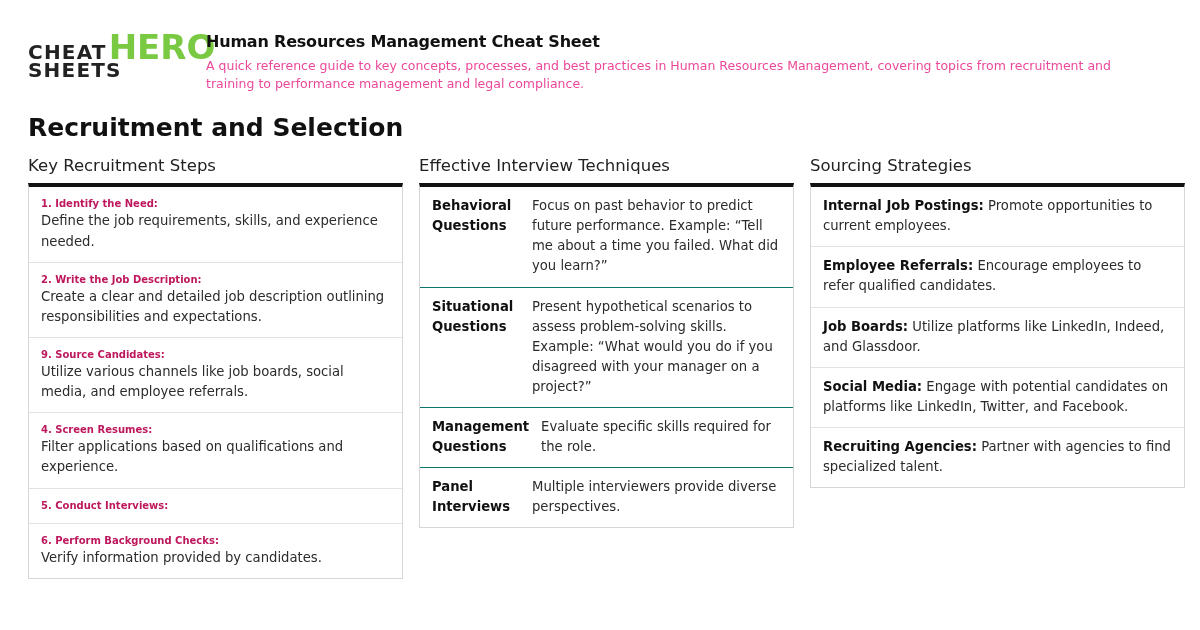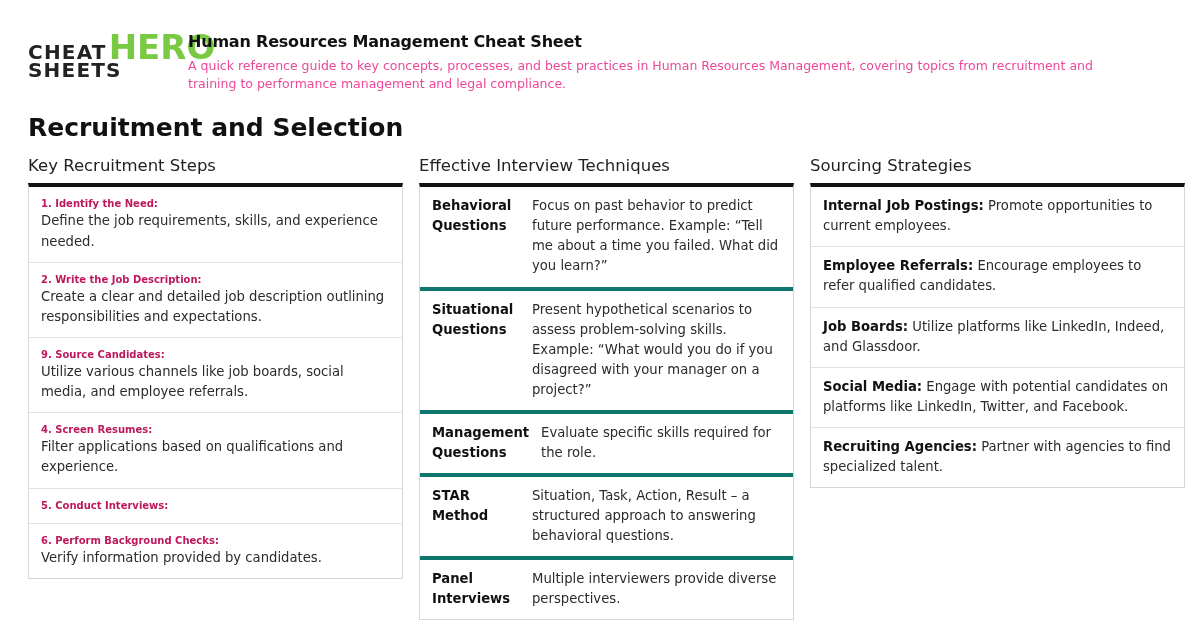--- a/index.html
+++ b/index.html
@@ -17,20 +17,21 @@
     width: 1200px;
     height: 630px;
     padding: 22px 28px 0 28px;
     position: relative;
   }
 
   
   .header {
     display: flex;
     align-items: flex-start;
+    gap: 18px;
   }
   .logo {
     width: 160px;
     flex: 0 0 160px;
     padding-top: 12px;
     line-height: 0.92;
   }
   .logo-word {
     font-size: 20px;
     font-weight: bold;
@@ -117,21 +118,21 @@
     display: block;
     font-weight: bold;
     color: #be185d;
     font-size: 10px;
     line-height: 1.52;
   }
 
   
   .drow {
     display: flex;
-    border-bottom: 4px solid #0f766e;
+    border-bottom: 1px solid #0f766e;
   }
   .drow:last-child { border-bottom: none; }
   .dterm {
     flex: 0 0 108px;
     padding: 9px 8px 10px 12px;
     font-size: 13.2px;
     line-height: 1.52;
     font-weight: bold;
     color: #111111;
   }
@@ -218,24 +219,20 @@
         </div>
         <div class="drow">
           <div class="dterm">Situational Questions</div>
           <div class="ddesc">Present hypothetical scenarios to assess problem-solving skills. Example: “What would you do if you disagreed with your manager on a project?”</div>
         </div>
         <div class="drow">
           <div class="dterm">Management Questions</div>
           <div class="ddesc">Evaluate specific skills required for the role.</div>
         </div>
         <div class="drow">
-          <div class="dterm">STAR Method</div>
-          <div class="ddesc">Situation, Task, Action, Result – a structured approach to answering behavioral questions.</div>
-        </div>
-        <div class="drow">
           <div class="dterm">Panel Interviews</div>
           <div class="ddesc">Multiple interviewers provide diverse perspectives.</div>
         </div>
       </div>
     </div>
 
     <div class="col">
       <h3 class="card-title">Sourcing Strategies</h3>
       <div class="card">
         <div class="row">

